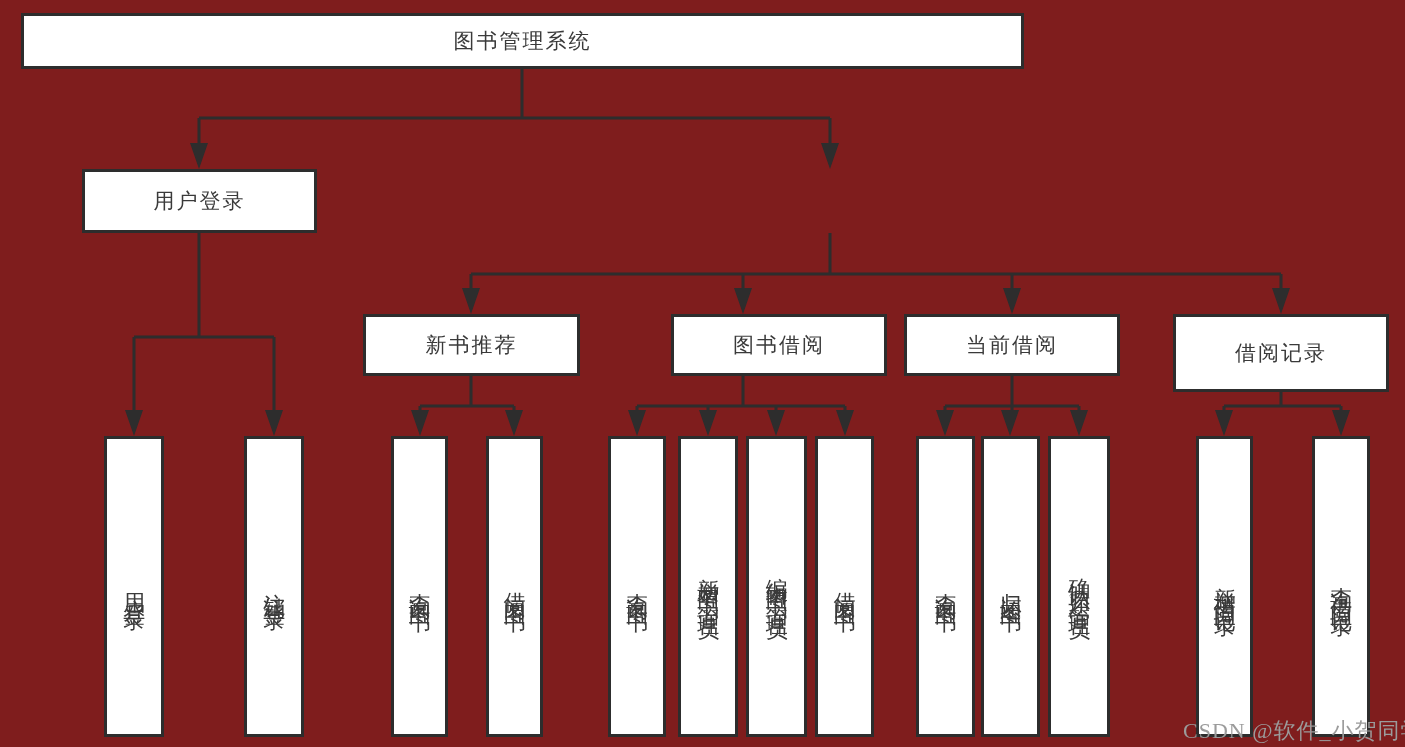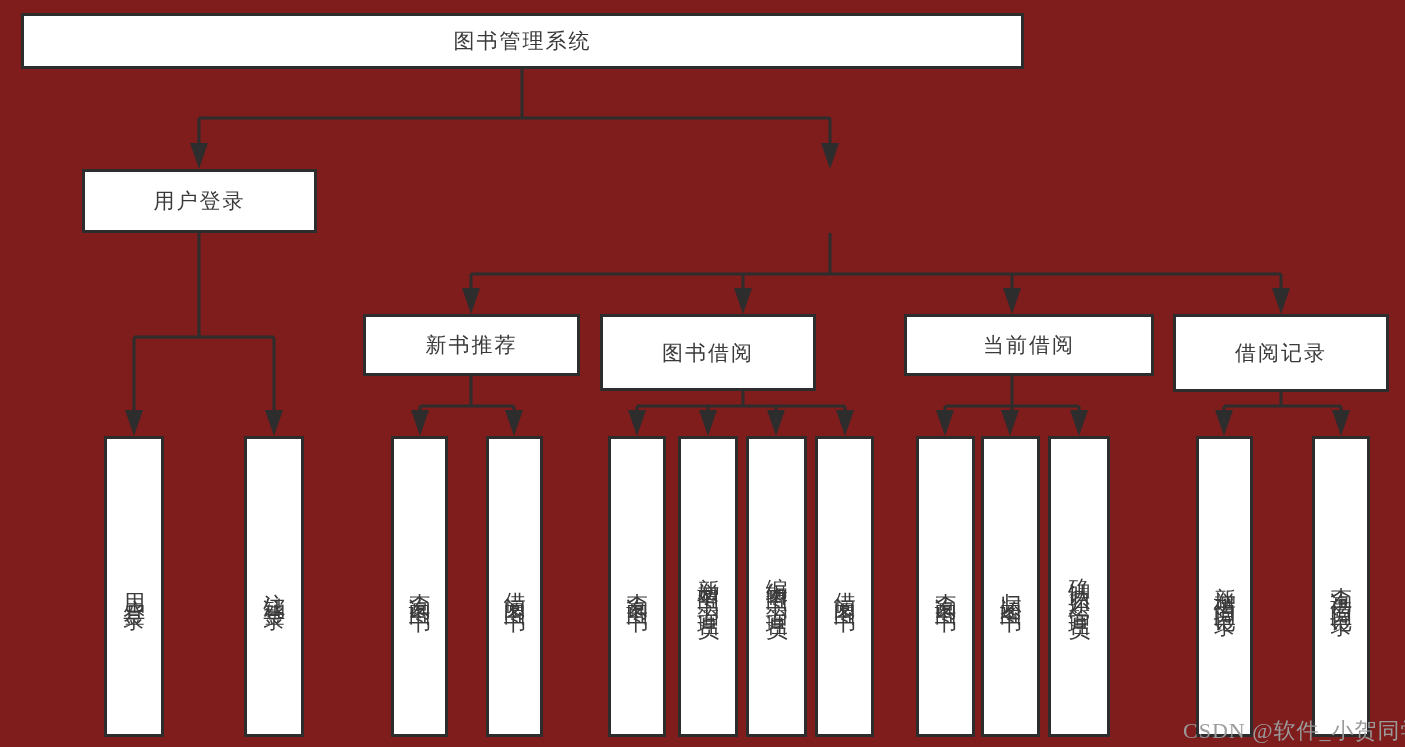--- a/index.html
+++ b/index.html
@@ -66,22 +66,22 @@
       <polygon points="1215,410 1233,410 1224,436"></polygon>
       <polygon points="1332,410 1350,410 1341,436"></polygon>
     </g>
   </svg>
 
   <div class="box hbox" style="left:21px;top:13px;width:1003px;height:56px">图书管理系统</div>
 
   <div class="box hbox" style="left:82px;top:169px;width:235px;height:64px">用户登录</div>
 
   <div class="box hbox" style="left:363px;top:314px;width:217px;height:62px">新书推荐</div>
-  <div class="box hbox" style="left:600px;top:314px;width:216px;height:77px">图书借阅</div>
-  <div class="box hbox" style="left:904px;top:314px;width:250px;height:62px">当前借阅</div>
+  <div class="box hbox" style="left:671px;top:314px;width:216px;height:62px">图书借阅</div>
+  <div class="box hbox" style="left:904px;top:314px;width:216px;height:62px">当前借阅</div>
   <div class="box hbox" style="left:1173px;top:314px;width:216px;height:78px">借阅记录</div>
 
   <div class="box" style="left:104px;top:436px;width:60px;height:301px">
     <span class="vtext">用户登录</span>
   </div>
   <div class="box" style="left:244px;top:436px;width:60px;height:301px">
     <span class="vtext">注销登录</span>
   </div>
 
   <div class="box" style="left:391px;top:436px;width:57px;height:301px">

